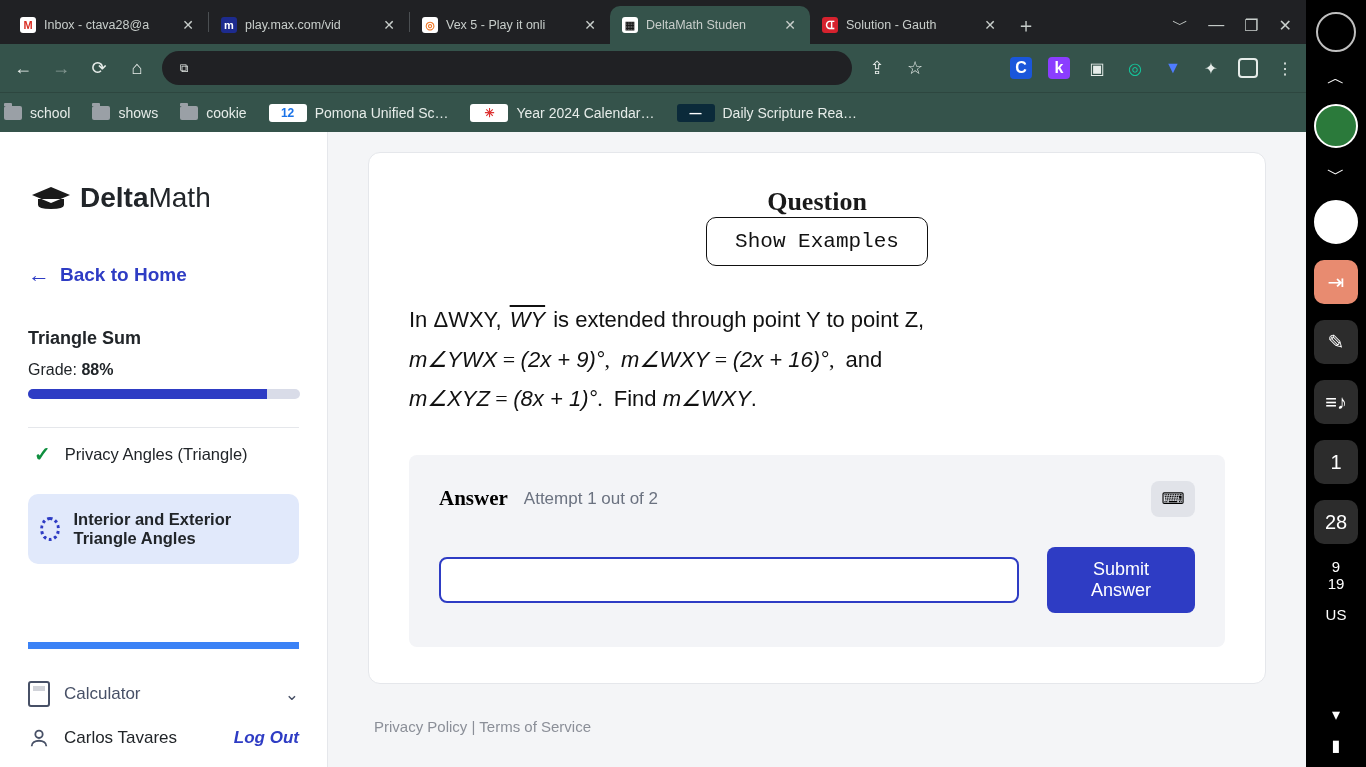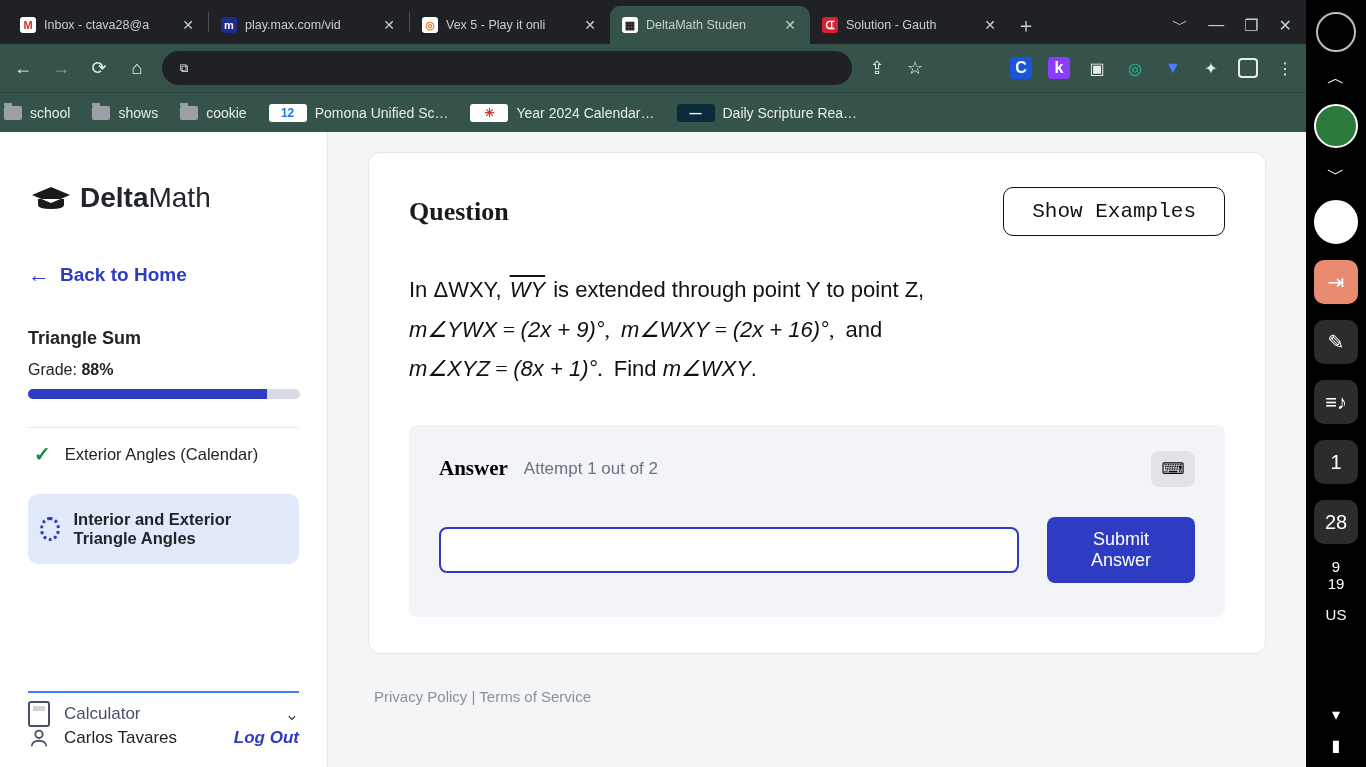--- a/index.html
+++ b/index.html
@@ -58,31 +58,31 @@
 .grade .pct { font-weight:700; }
 .progress { width:272px; height:10px; background:#d9dce8; border-radius:6px; overflow:hidden; margin-bottom:28px; }
 .progress .fill { height:100%; background:#2e3cc4; width:88%; }
 
 .skill-list { border-top:1px solid #e5e7eb; }
 .skill-item { display:flex; align-items:center; gap:14px; padding:14px 6px; font-size:16.5px; color:#212529; }
 .skill-item .check { color:#0f8f3f; font-size:20px; font-weight:900; }
 .skill-item.active { background:#e1e9fb; border-radius:10px; padding:16px 12px; margin:14px 0; font-weight:700; }
 .spinner { width:24px; height:24px; border-radius:50%; border:3px dotted #2e3cc4; }
 
-.bottom-controls { margin-top:auto; display:flex; flex-direction:column; padding-top:8px; border-top:2px solid #3b82f6; }
+.bottom-controls { margin-top:auto; display:flex; flex-direction:column; gap:20px; padding-top:32px; border-top:7px solid #3b82f6; }
 .calc-row { display:flex; align-items:center; gap:14px; color:#475066; font-size:17px; }
 .calc-row .calc-ic { width:22px; height:26px; border:2px solid #475066; border-radius:3px; position:relative; }
 .calc-row .calc-ic::after { content:""; position:absolute; top:3px; left:3px; right:3px; height:5px; background:#475066; opacity:.25; }
 .calc-row .chev { margin-left:auto; color:#475066; }
 .user-row { display:flex; align-items:center; gap:14px; color:#212529; font-size:17px; }
 .user-row .uic { width:22px; height:22px; }
 .logout { margin-left:auto; color:#2e3cc4; font-weight:600;font-style:italic; }
 
 .card { background:#fff; border:1px solid #e5e7eb; border-radius:12px; padding:34px 40px 36px; }
-.card-head { display:flex; align-items:center; justify-content:space-between; margin-bottom:34px; }
+.card-head { display:flex; align-items:center; justify-content:space-between; margin-bottom:34px;flex-direction:column; }
 .q-title { font-family:Georgia,'Times New Roman',serif; font-size:26px; font-weight:700; color:#1a1a1a; }
 .examples-btn { border:1.5px solid #111; border-radius:10px; background:#fff; padding:12px 28px; font-size:21px; color:#111;font-family:Liberation Mono, monospace; }
 
 .prompt { font-family:Georgia,'Times New Roman',serif; font-size:22px; color:#111; line-height:1.8; max-width:770px; }
 .prompt .math { font-style:italic; }
 .prompt .overline { text-decoration:overline; font-style:italic; padding:0 2px; }
 
 .answer-box { background:#f3f4f7; border-radius:8px; margin-top:36px; padding:26px 30px 34px; }
 .ans-head { display:flex; align-items:center; gap:16px; }
 .ans-title { font-family:Georgia,'Times New Roman',serif; font-size:21px; font-weight:700; }
@@ -242,21 +242,21 @@
       <div class="grade">
         <span>Grade:</span> <span class="pct">88%</span>
       </div>
       <div class="progress">
           <div class="fill" style="width: 88%;"></div>
         </div>
 
       <div class="skill-list">
         <div class="skill-item">
           <span class="check">✓</span>
-          <span>Exterior Angles (Calendar)</span>
+          <span>Privacy Angles (Triangle)</span>
         </div>
         <div class="skill-item active">
           <span class="spinner"></span>
           <span>Interior and Exterior Triangle Angles</span>
         </div>
       </div>
 
       <div class="bottom-controls">
         <div class="calc-row">
           <span class="calc-ic"></span>

